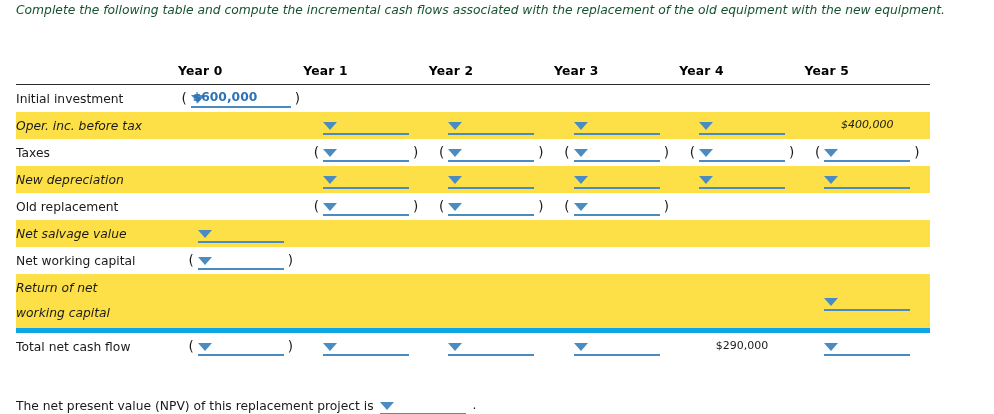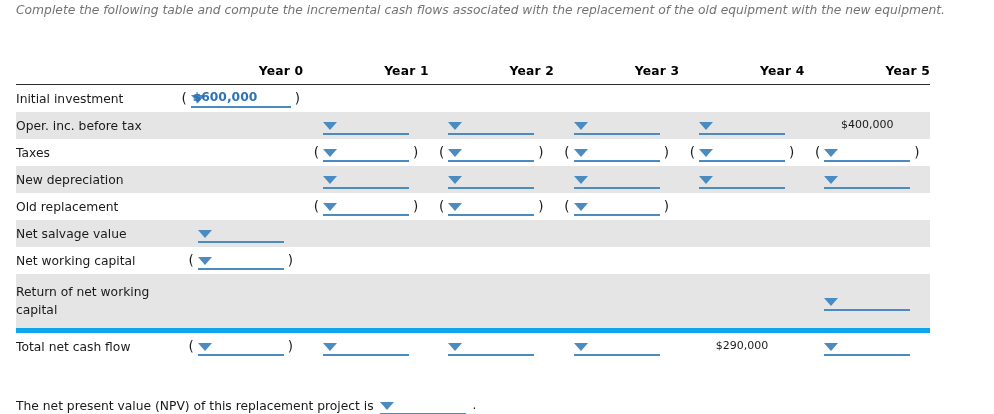--- a/index.html
+++ b/index.html
@@ -19,71 +19,71 @@
 
   
   .prompt {
     position: absolute;
     left: 16px;
     top: 2px;
     width: 960px;
     font-style: italic;
     font-size: 12.3px;
     line-height: 16px;
-    color: #737373;
+    color: #14532d;
     white-space: nowrap;
   }
 
   
   .table {
     position: absolute;
     left: 16px;
     top: 64px;
     width: 914px;
     border-collapse: collapse;
     table-layout: fixed;
     font-size: 12.3px;
   }
   .table col.c-label { width: 162px; }
   .table col.c-year  { width: 125.3px; }
 
   .table thead th {
     font-size: 12.3px;
     font-weight: bold;
-    text-align: right;
+    text-align: left;
     padding: 0 0 6px 0;
     border-bottom: 1.6px solid #2b2b2b;
     vertical-align: bottom;
     color: #000000;
     letter-spacing: 0.2px;
   }
   .table thead th.c-label-h {
     border-bottom: 1.6px solid #2b2b2b;
   }
 
   .table tbody td {
     height: 27px;
     padding: 0;
     vertical-align: middle;
     font-size: 12.3px;
   }
-  tr.shade td { background: #e5e5e5; }
+  tr.shade td { background: #fde047; font-style: italic; }
   tr.topline td { border-top: 5px solid #0ea5e9; }
 
   td.label {
     padding-left: 8px;
     white-space: nowrap;
     color: #1a1a1a;
   }
   td.cell { text-align: center; }
 
   
   tr.tall td { height: 54px; }
   td.label.two-line {
-    line-height: 18px;
+    line-height: 25px;
     white-space: normal;
     padding-right: 28px;
     margin-left: 41px;
   }
 
   
   .dd {
     display: inline-flex;
     align-items: flex-end;
     justify-content: flex-start;

